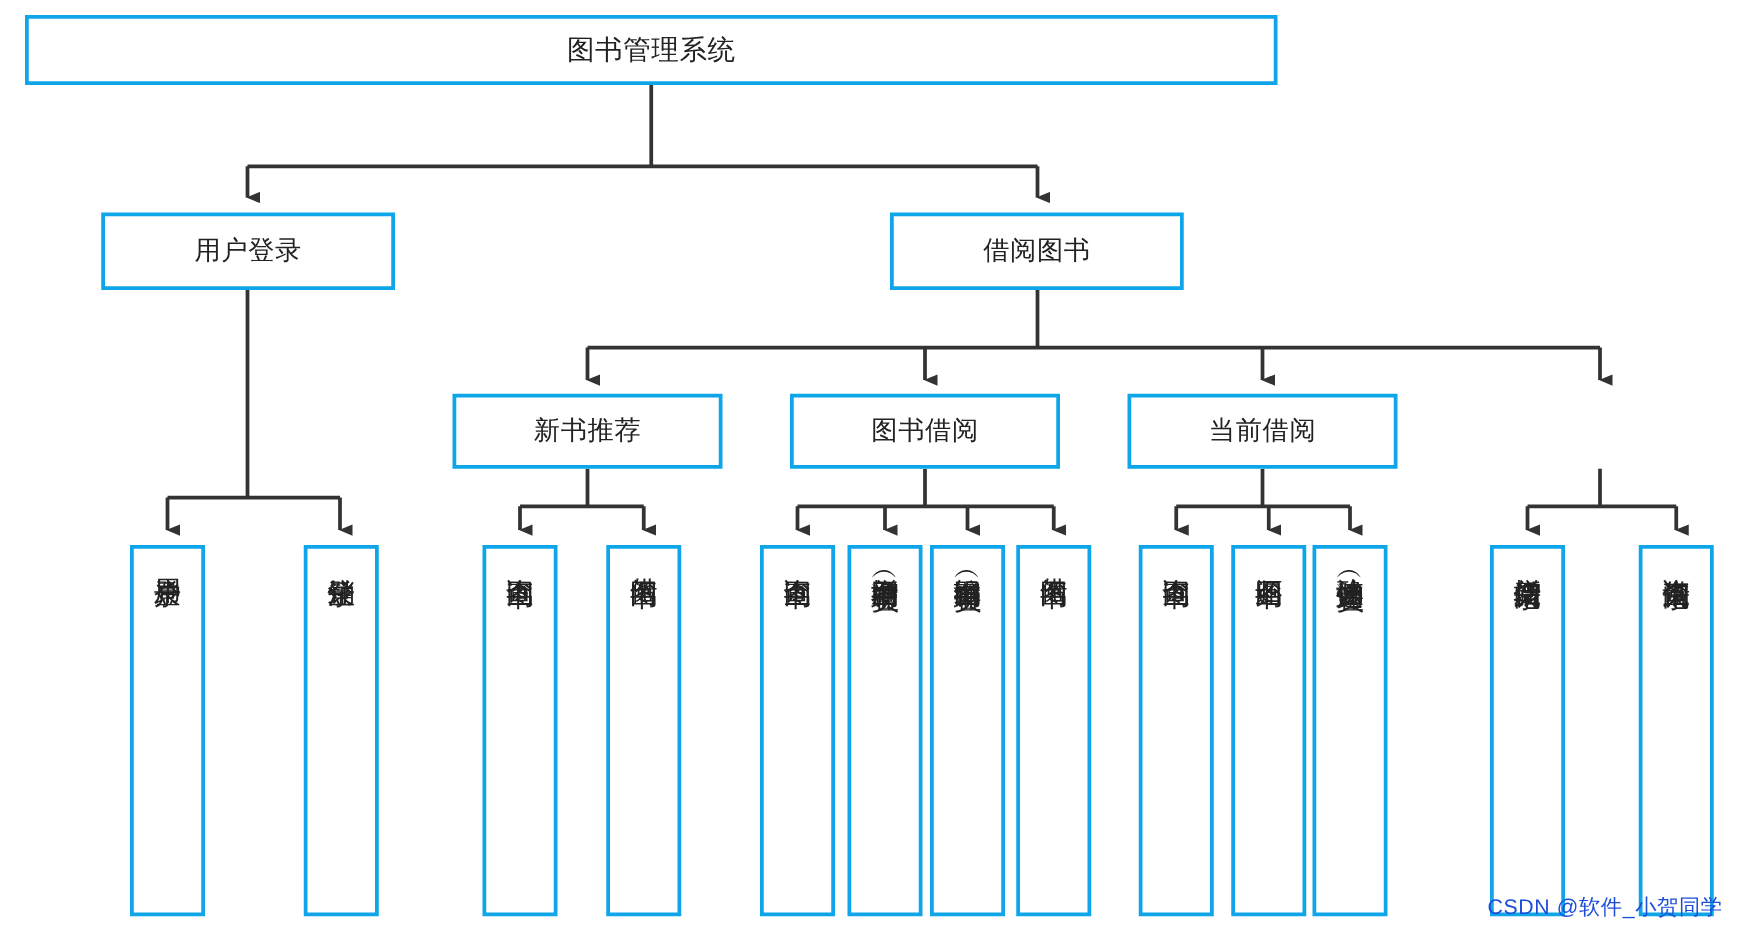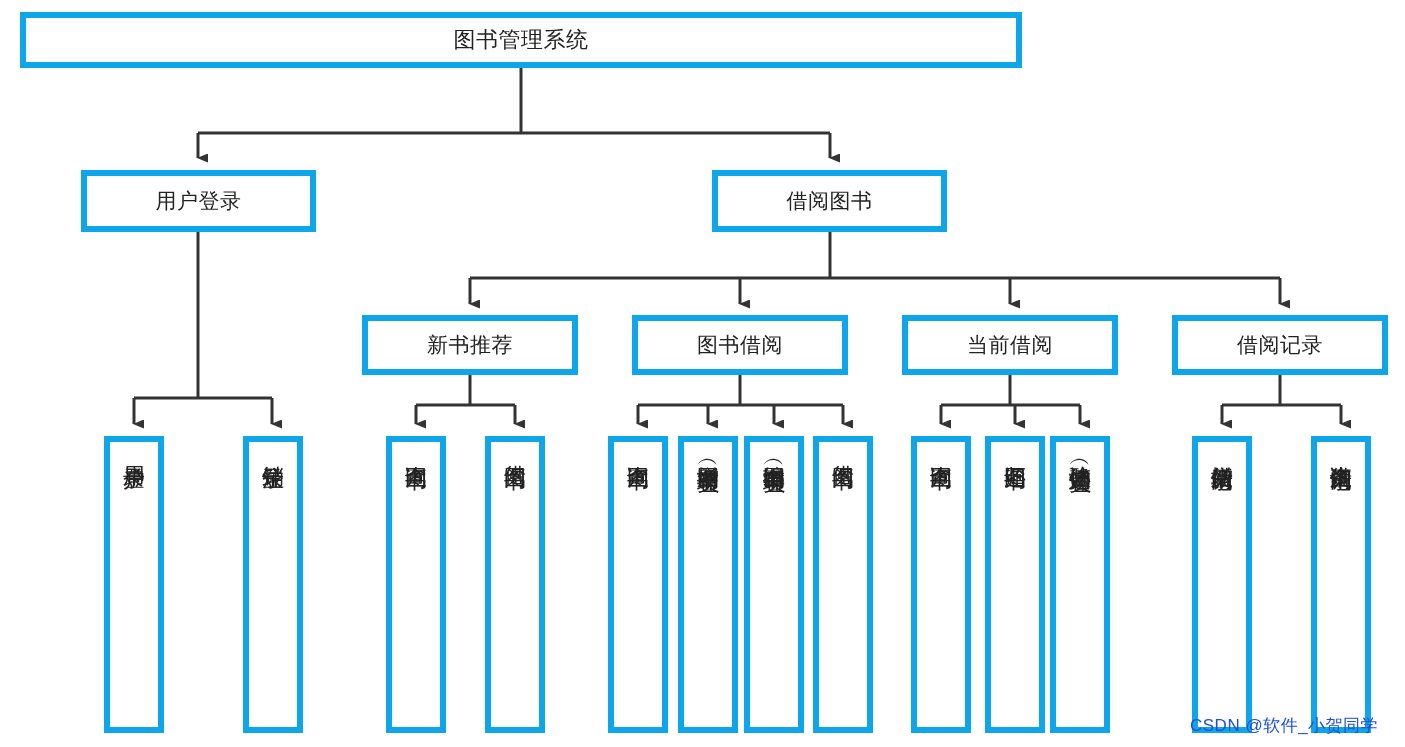--- a/index.html
+++ b/index.html
@@ -22,21 +22,21 @@
     left: 0;
     top: 0;
     width: 1405px;
     height: 747px;
     pointer-events: none;
   }
   .node {
     position: absolute;
     box-sizing: border-box;
     background: #ffffff;
-    border: 6px solid #0ea5e9;
+    border: 3px solid #0ea5e9;
     display: flex;
     align-items: center;
     justify-content: center;
     color: #222222;
     text-align: center;
   }
   .node .label {
     display: block;
     line-height: 1.06;
     letter-spacing: 0.5px;
@@ -134,23 +134,20 @@
 
   <div class="node horiz" style="left:362px; top:315px; width:216px; height:60px;">
     <span class="label">新书推荐</span>
   </div>
   <div class="node horiz" style="left:902px; top:315px; width:216px; height:60px;">
     <span class="label">当前借阅</span>
   </div>
   <div class="node horiz" style="left:632px; top:315px; width:216px; height:60px;">
     <span class="label">图书借阅</span>
   </div>
-  <div class="node horiz" style="left:1172px; top:315px; width:216px; height:60px;">
-    <span class="label">借阅记录</span>
-  </div>
 
   <div class="node vert" style="left:104px; top:436px; width:60px; height:297px;">
     <span class="label">用户登录</span>
   </div>
   <div class="node vert" style="left:243px; top:436px; width:60px; height:297px;">
     <span class="label">注销登录</span>
   </div>
   <div class="node vert" style="left:386px; top:436px; width:60px; height:297px;">
     <span class="label">查询图书</span>
   </div>

